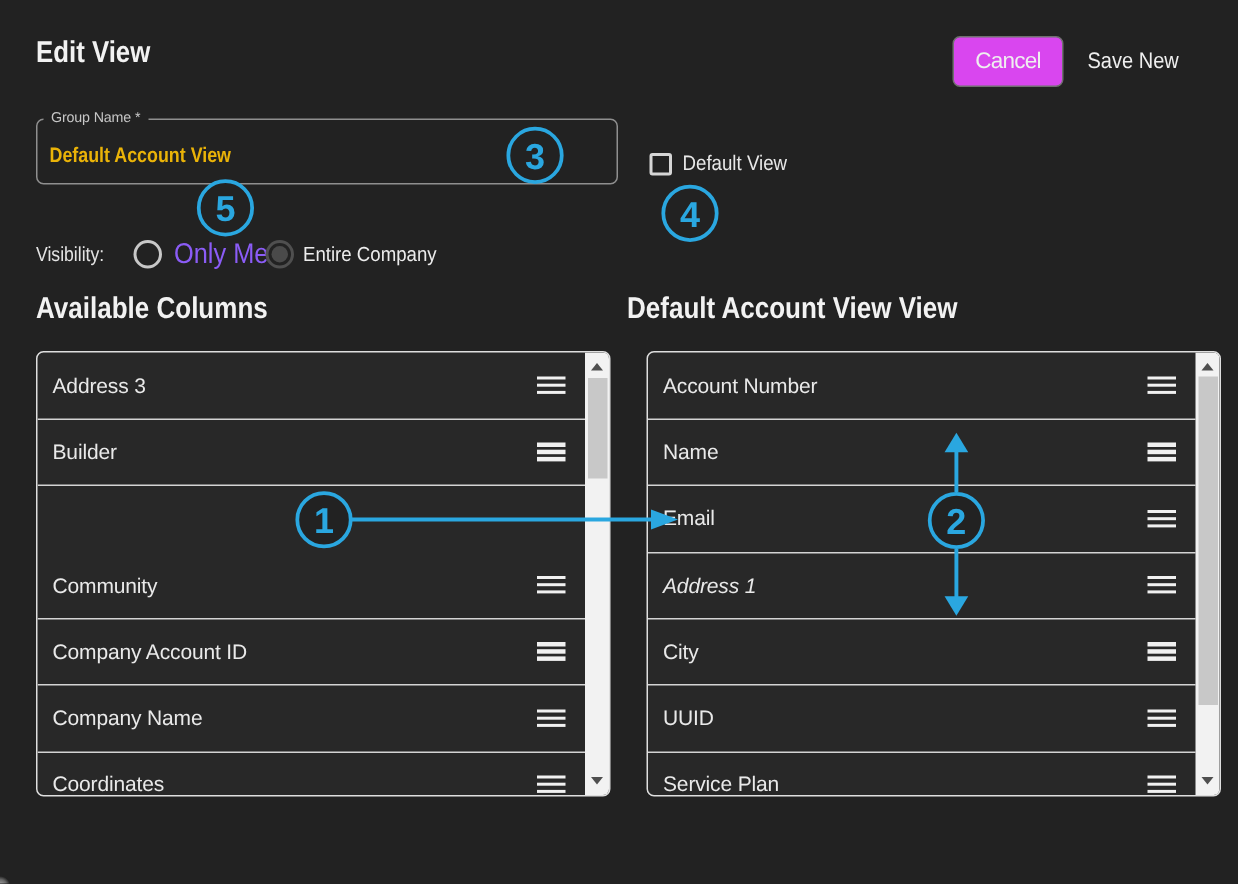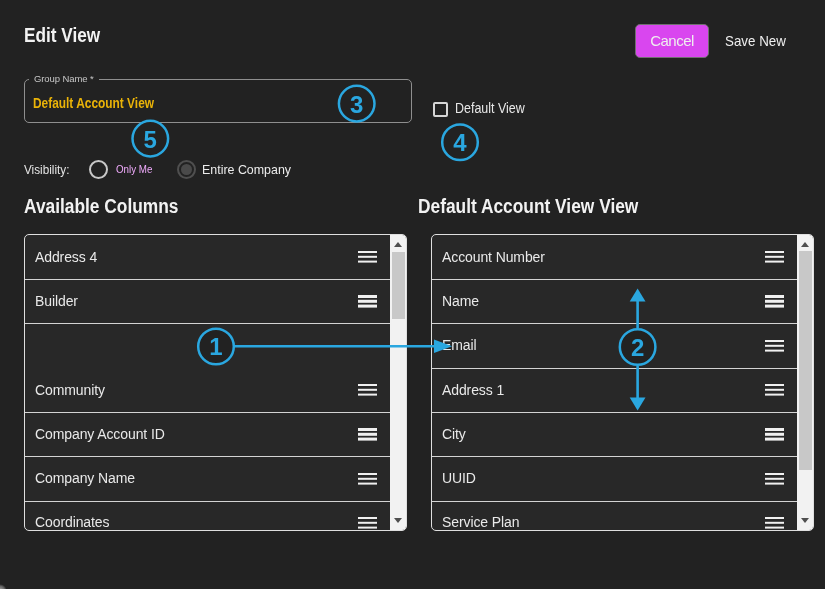--- a/index.html
+++ b/index.html
@@ -37,21 +37,21 @@
 
   .checkbox { left:433px; top:102px; width:15px; height:15px; border:2px solid #d6d6d6; border-radius:2px; }
   .cb-label { left:455px; top:100.5px; font-size:14px; line-height:14px; color:#e8e8e8; }
   .cb-label .sx { transform:scaleX(0.89); }
 
   .vis-label { left:24px; top:163px; font-size:13.5px; line-height:13.5px; color:#e4e4e4; }
   .vis-label .sx { transform:scaleX(0.87); }
   .radio1 { left:88.5px; top:160.3px; width:19px; height:19px; border:2px solid #c8c8c8; border-radius:50%; }
   .radio2 { left:176.5px; top:160.3px; width:19px; height:19px; border:2px solid #4f4f4f; border-radius:50%; }
   .radio2-dot { left:180.5px; top:164.3px; width:11px; height:11px; background:#4a4a4a; border-radius:50%; }
-  .r1-label { left:115.5px; top:163px; font-size:11px; line-height:13.5px; color:#f0abfc; }
+  .r1-label { left:115.5px; top:163px; font-size:19px; line-height:13.5px; color:#8b5cf6; }
   .r1-label .sx { transform:scaleX(0.89); }
   .r2-label { left:202px; top:163px; font-size:13.5px; line-height:13.5px; color:#ececec; }
   .r2-label .sx { transform:scaleX(0.92); }
 
   .sec-title { top:195.3px; font-size:20px; font-weight:bold; color:#f2f2f2; }
   .sec-title .sx { transform:scaleX(0.867); }
 
   .panel {
     top:234px; width:383px; height:297px;
     background:#282828; border:1px solid #dfdfdf; border-radius:5px;
@@ -102,21 +102,21 @@
   <div class="abs r1-label"><span class="sx">Only Me</span></div>
   <div class="abs radio2"></div>
   <div class="abs radio2-dot"></div>
   <div class="abs r2-label"><span class="sx">Entire Company</span></div>
 
   <div class="abs sec-title" style="left:24px;"><span class="sx">Available Columns</span></div>
   <div class="abs sec-title" style="left:417.5px;"><span class="sx">Default Account View View</span></div>
 
   <div class="abs panel panel-l">
     <div class="row" style="top:0px;">
-      <span class="row-label">Address 4</span>
+      <span class="row-label">Address 3</span>
       <span class="burger"></span>
     </div>
     <div class="row" style="top:44.3px;">
       <span class="row-label">Builder</span>
       <span class="burger"></span>
     </div>
     <div class="row" style="top:132.9px;">
       <span class="row-label">Community</span>
       <span class="burger"></span>
     </div>
@@ -145,21 +145,21 @@
       <span class="burger"></span>
     </div>
     <div class="row" style="top:44.3px;">
       <span class="row-label">Name</span>
       <span class="burger"></span>
     </div>
     <div class="row" style="top:88.6px;">
       <span class="row-label">Email</span>
       <span class="burger"></span>
     </div>
-    <div class="row" style="top:132.9px;">
+    <div class="row" style="top:132.9px;font-style:italic;">
       <span class="row-label">Address 1</span>
       <span class="burger"></span>
     </div>
     <div class="row" style="top:177.2px;">
       <span class="row-label">City</span>
       <span class="burger"></span>
     </div>
     <div class="row" style="top:221.5px;">
       <span class="row-label">UUID</span>
       <span class="burger"></span>

